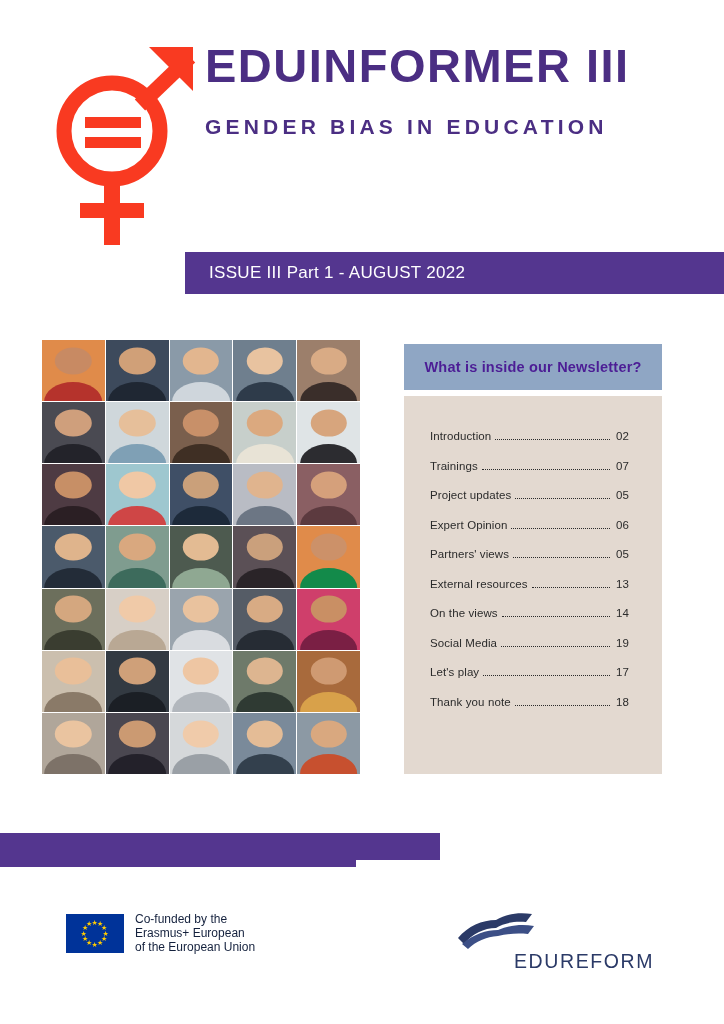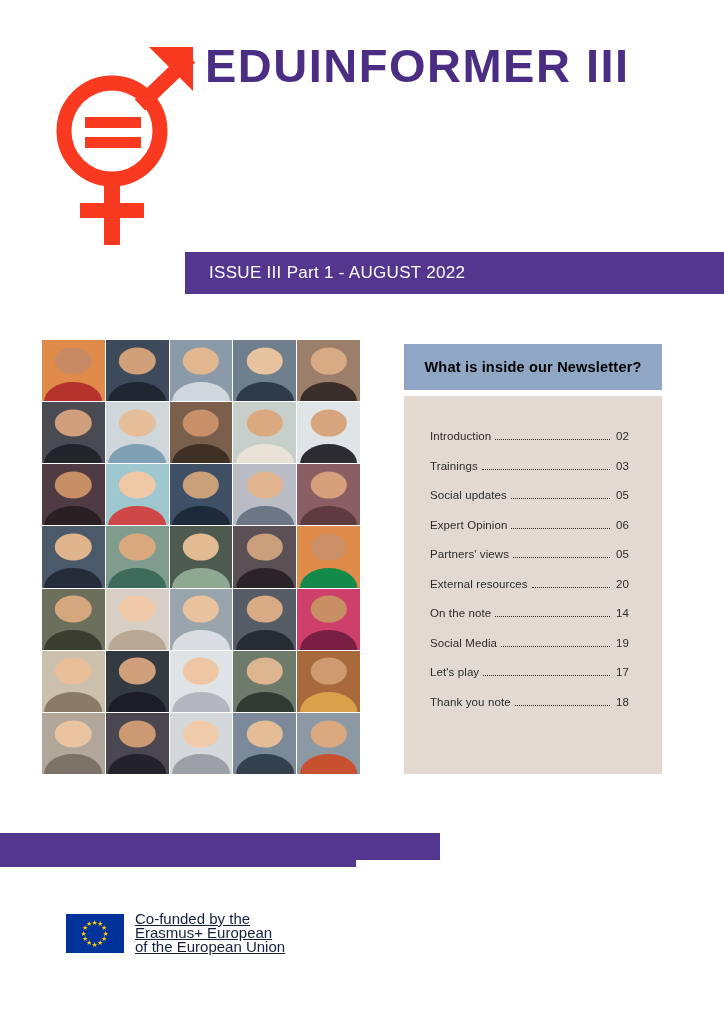--- a/index.html
+++ b/index.html
@@ -113,21 +113,21 @@
     left: 404px;
     top: 344px;
     width: 258px;
     height: 46px;
     background: #8fa6c4;
     display: flex;
     align-items: center;
     justify-content: center;
   }
   .toc-head span {
-    color: #000000;
+    color: #4c1d95;
     font-size: 14.5px;
     font-weight: bold;
     letter-spacing: 0.2px;
   }
   .toc-body {
     position: absolute;
     left: 404px;
     top: 396px;
     width: 258px;
     height: 378px;
@@ -190,24 +190,23 @@
     background: #003399;
     position: relative;
   }
   .eu-star {
     position: absolute;
     color: #ffcc00;
     font-size: 7px;
     line-height: 7px;
   }
   .eu-text {
-    font-size: 15px;
+    font-size: 12px;
     line-height: 14px;
     color: #14213d;
-    text-decoration: underline;
   }
   .edureform-wrap {
     position: absolute;
     left: 452px;
     top: 908px;
     width: 190px;
     height: 72px;
   }
   .edureform-name {
     position: absolute;
@@ -237,20 +236,21 @@
         <rect x="55" y="92" width="56" height="11" fill="#f93a21"></rect>
         <rect x="55" y="112" width="56" height="11" fill="#f93a21"></rect>
 
         <rect x="74" y="152" width="16" height="68" fill="#f93a21"></rect>
         <rect x="50" y="178" width="64" height="15" fill="#f93a21"></rect>
       </svg>
     </div>
 
     <div class="masthead">
       <div class="title">EDUINFORMER III</div>
+      <div class="subtitle">GENDER BIAS IN EDUCATION</div>
     </div>
   </div>
 
   <div class="issue-bar">
     <span>ISSUE III Part 1 - AUGUST 2022</span>
   </div>
 
   <div class="photo-grid">
       <div class="photo-cell" style="background: rgb(224, 139, 74);">
         <div class="body" style="background: rgb(181, 51, 44);"></div>
@@ -400,44 +400,44 @@
 
   <div class="toc-body">
       <div class="toc-row">
         <span class="toc-label">Introduction</span>
         <span class="toc-dots"></span>
         <span class="toc-page">02</span>
       </div>
       <div class="toc-row">
         <span class="toc-label">Trainings</span>
         <span class="toc-dots"></span>
-        <span class="toc-page">03</span>
-      </div>
-      <div class="toc-row">
-        <span class="toc-label">Social updates</span>
+        <span class="toc-page">07</span>
+      </div>
+      <div class="toc-row">
+        <span class="toc-label">Project updates</span>
         <span class="toc-dots"></span>
         <span class="toc-page">05</span>
       </div>
       <div class="toc-row">
         <span class="toc-label">Expert Opinion</span>
         <span class="toc-dots"></span>
         <span class="toc-page">06</span>
       </div>
       <div class="toc-row">
         <span class="toc-label">Partners' views</span>
         <span class="toc-dots"></span>
         <span class="toc-page">05</span>
       </div>
       <div class="toc-row">
         <span class="toc-label">External resources</span>
         <span class="toc-dots"></span>
-        <span class="toc-page">20</span>
-      </div>
-      <div class="toc-row">
-        <span class="toc-label">On the note</span>
+        <span class="toc-page">13</span>
+      </div>
+      <div class="toc-row">
+        <span class="toc-label">On the views</span>
         <span class="toc-dots"></span>
         <span class="toc-page">14</span>
       </div>
       <div class="toc-row">
         <span class="toc-label">Social Media</span>
         <span class="toc-dots"></span>
         <span class="toc-page">19</span>
       </div>
       <div class="toc-row">
         <span class="toc-label">Let's play</span>
@@ -469,14 +469,23 @@
         <span class="eu-star" style="left: 15.9737px; top: 10.5px;">★</span>
         <span class="eu-star" style="left: 20px; top: 6.47372px;">★</span>
       </div>
     <div class="eu-text">
       <div>Co-funded by the</div>
       <div>Erasmus+ European</div>
       <div>of the European Union</div>
     </div>
   </div>
 
+  <div class="edureform-wrap">
+    <svg width="90" height="48" viewBox="0 0 90 48">
+      <path d="M6 30 C16 18, 30 12, 44 12 L44 20 C32 20, 20 26, 12 36 Z" fill="#2b3a67"></path>
+      <path d="M44 12 C54 6, 66 4, 80 6 L74 14 C62 13, 52 15, 44 20 Z" fill="#2b3a67"></path>
+      <path d="M10 36 C22 26, 34 22, 46 22 L46 28 C34 29, 24 33, 16 41 Z" fill="#3c4f86"></path>
+      <path d="M46 22 C58 17, 70 16, 82 18 L76 26 C64 25, 54 26, 46 28 Z" fill="#3c4f86"></path>
+    </svg>
+    <div class="edureform-name">EDUREFORM</div>
+  </div>
 
 </div>
 
 </body></html>

